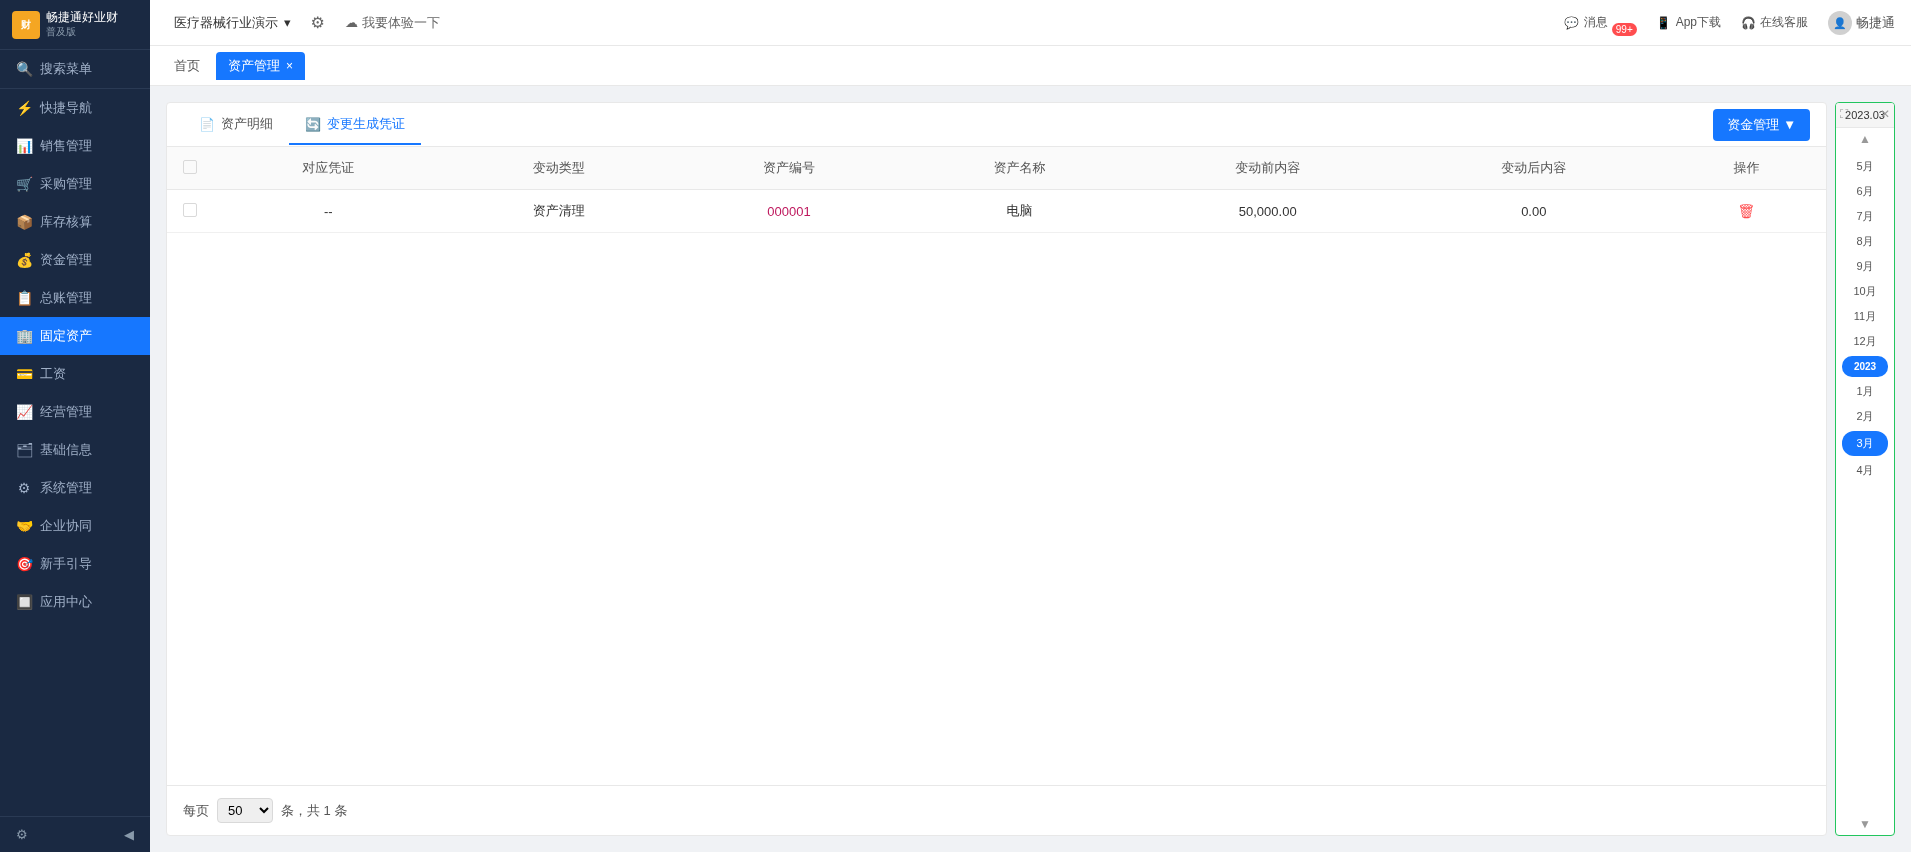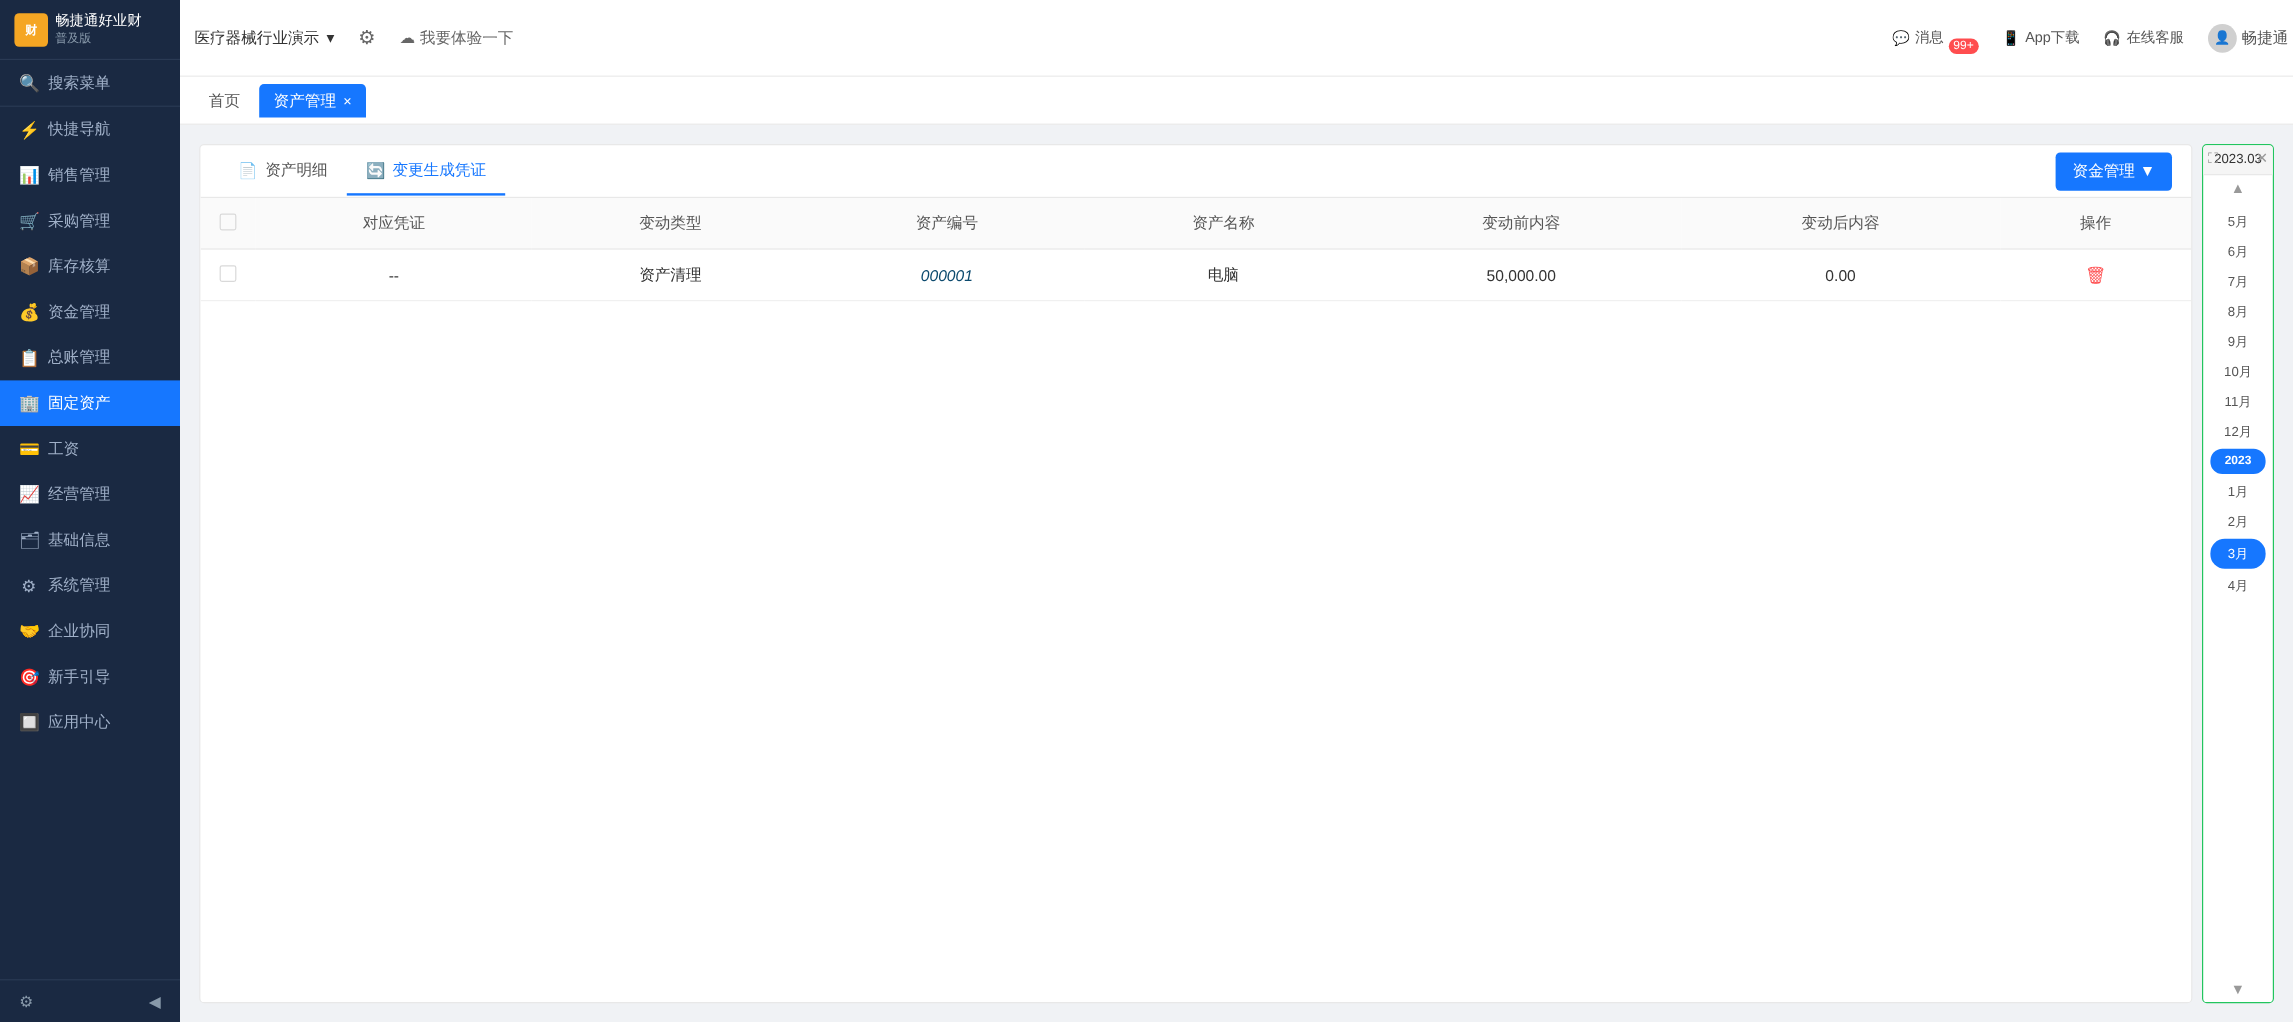--- a/index.html
+++ b/index.html
@@ -63,26 +63,26 @@
     .main-area {
       flex: 1;
       display: flex;
       flex-direction: column;
       height: 100%;
       overflow: hidden;
     }
 
     
     .top-header {
-      height: 64px;
+      height: 46px;
       background: white;
       border-bottom: 1px solid #e8e8e8;
       display: flex;
       align-items: center;
-      padding: 0 4px;
+      padding: 0 16px;
       gap: 12px;
     }
     .company-selector {
       display: flex; align-items: center; gap: 6px;
       color: #333; font-size: 13px; cursor: pointer;
       padding: 4px 8px;
       border-radius: 4px;
     }
     .header-gear {
       color: #666; cursor: pointer; font-size: 16px;
@@ -494,32 +494,42 @@
               <th>操作</th>
             </tr>
           </thead>
           <tbody>
             <tr>
               <td class="checkbox-cell">
                 <span class="checkbox"></span>
               </td>
               <td>--</td>
               <td>资产清理</td>
-              <td style="color:#0c4a6e; cursor:pointer;font-style:italic;">000001</td>
+              <td style="color:#be185d; cursor:pointer;">000001</td>
               <td>电脑</td>
               <td>50,000.00</td>
               <td>0.00</td>
               <td>
                 <button class="delete-btn">🗑</button>
               </td>
             </tr>
           </tbody>
         </table>
       </div>
 
+      <div class="pagination-bar">
+        <span>每页</span>
+        <select class="page-size-select">
+          <option>10</option>
+          <option>20</option>
+          <option selected="">50</option>
+          <option>100</option>
+        </select>
+        <span>条，共 1 条</span>
+      </div>
 
     </div>
 
     <div class="timeline-panel">
       <div class="timeline-header">
         <span>2023.03</span>
       </div>
       <span class="timeline-close">✕</span>
       <span class="timeline-expand" style="font-size:12px;">⛶</span>
 

